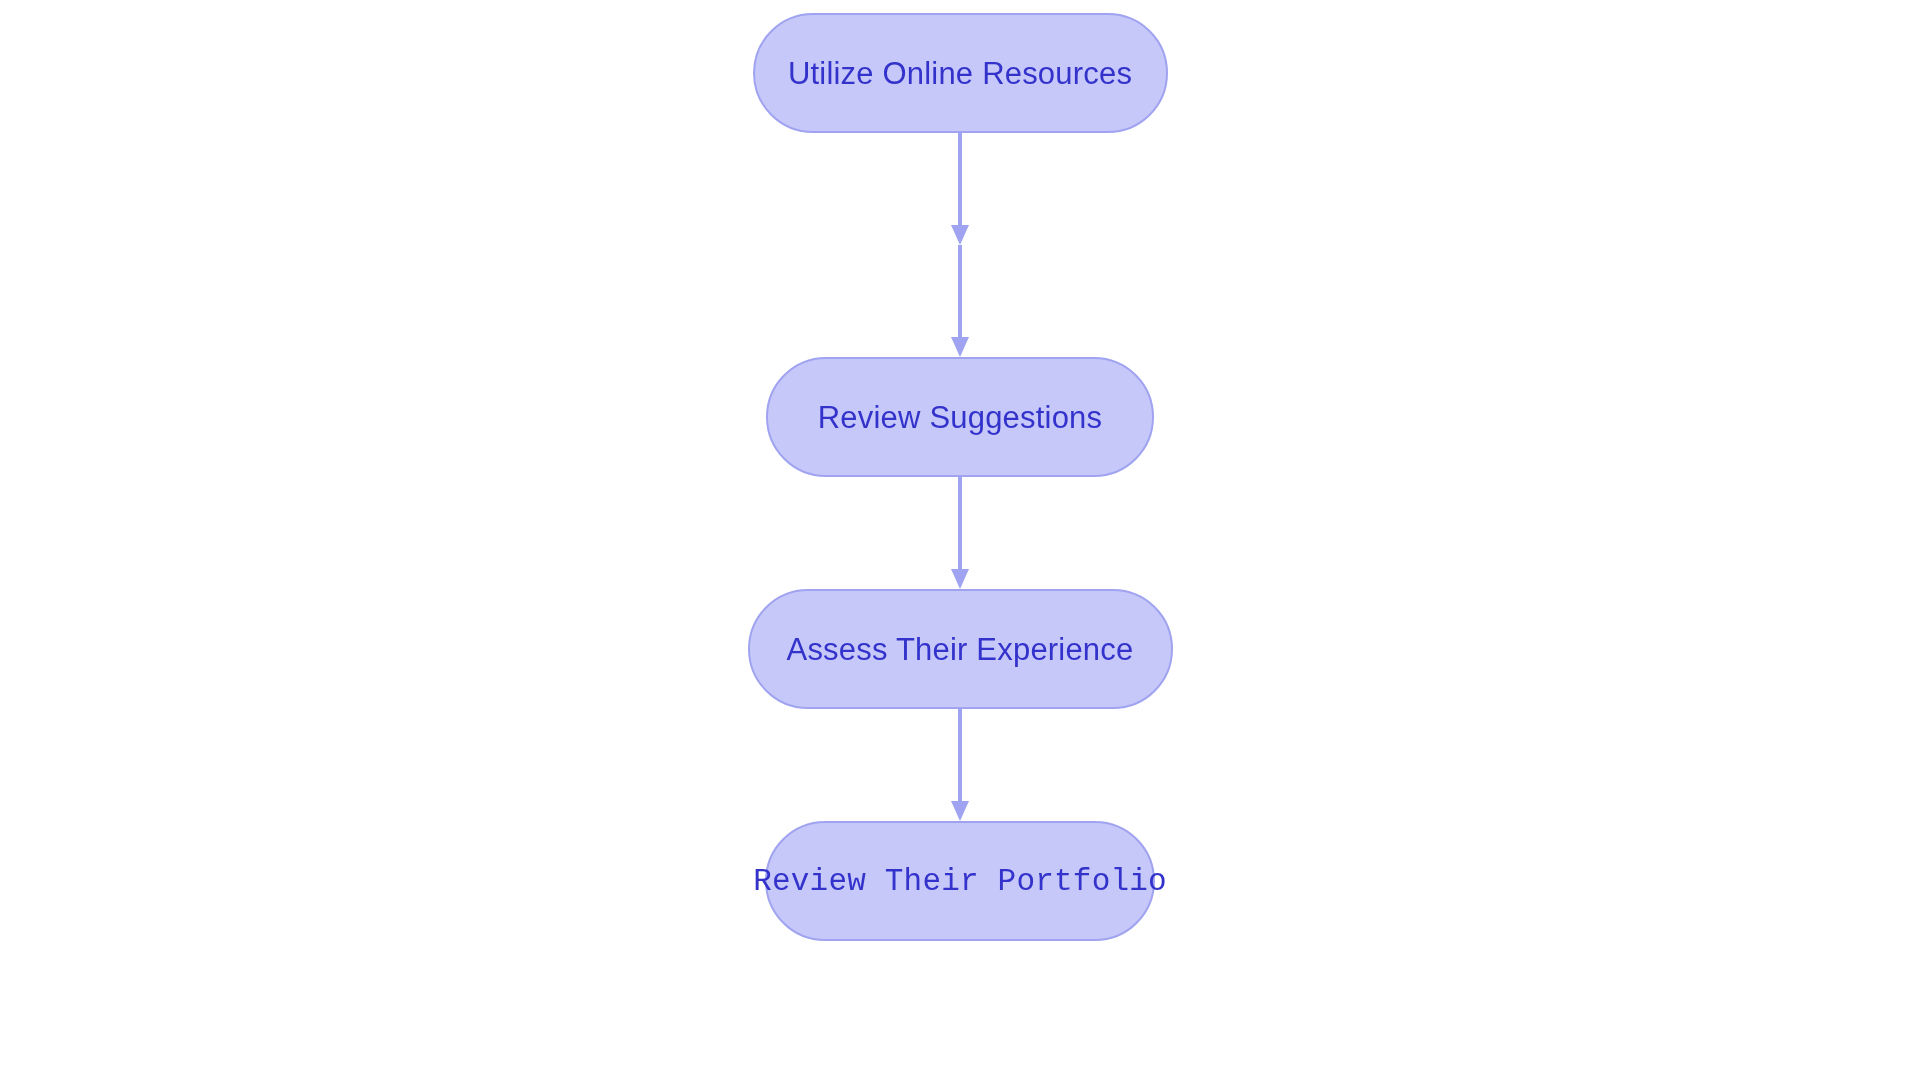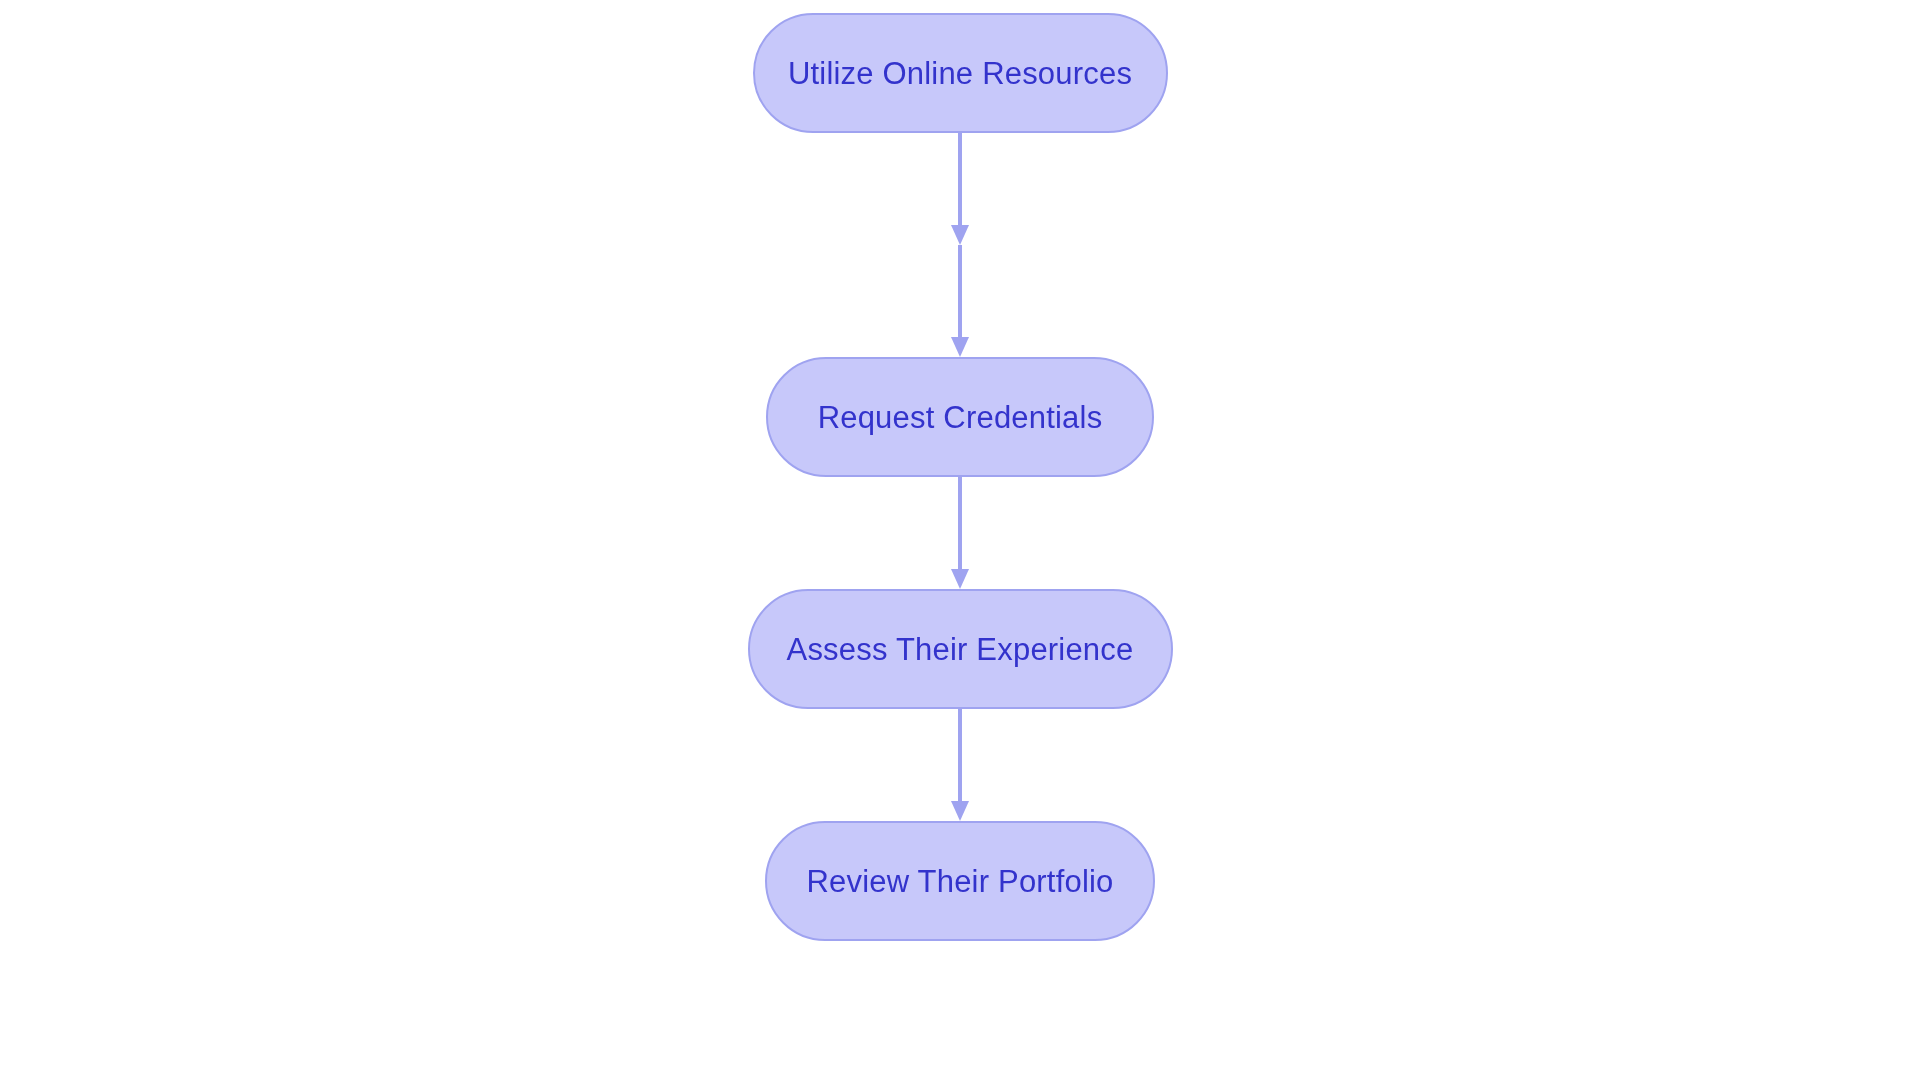--- a/index.html
+++ b/index.html
@@ -53,21 +53,21 @@
     letter-spacing: 0.2px;
     white-space: nowrap;
     font-weight: 400;
   }
 
   
   .node-1 { width: 415px; }
   .node-2 { width: 345px; }
   .node-3 { width: 388px; }
   .node-4 { width: 425px; }
-  .node-5 { width: 390px; }
+  .node-5 { width: 390px; font-family: Liberation Mono, monospace; }
 
   .connector {
     position: relative;
     width: 30px;
     height: 112px;
     flex: none;
   }
   .connector svg {
     display: block;
     width: 30px;
@@ -98,21 +98,21 @@
 
 
     <div class="connector">
       <svg viewBox="0 0 30 112" xmlns="http://www.w3.org/2000/svg" aria-hidden="true">
         <line x1="15" y1="0" x2="15" y2="94" stroke="#9fa3f0" stroke-width="4"></line>
         <polygon points="6,92 24,92 15,112" fill="#9fa3f0"></polygon>
       </svg>
     </div>
 
     <div class="node node-3">
-      <span class="node-label">Request Credentials</span>
+      <span class="node-label">Review Suggestions</span>
     </div>
 
     <div class="connector">
       <svg viewBox="0 0 30 112" xmlns="http://www.w3.org/2000/svg" aria-hidden="true">
         <line x1="15" y1="0" x2="15" y2="94" stroke="#9fa3f0" stroke-width="4"></line>
         <polygon points="6,92 24,92 15,112" fill="#9fa3f0"></polygon>
       </svg>
     </div>
 
     <div class="node node-4">

